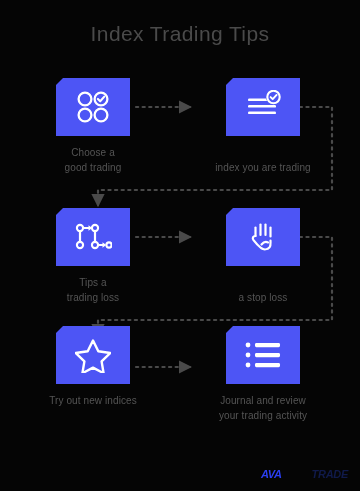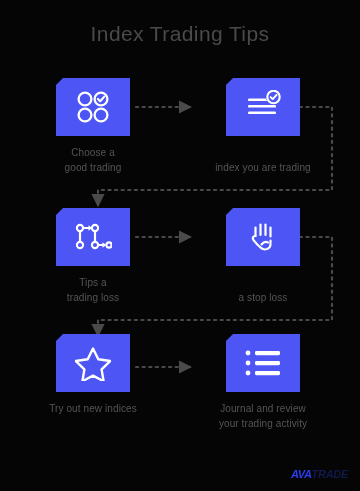--- a/index.html
+++ b/index.html
@@ -46,21 +46,21 @@
 
   .step {
     position: absolute;
     width: 130px;
     text-align: center;
   }
   .step.col-left  { left: 28px; }
   .step.col-right { left: 198px; }
   .step.row-1 { top: 0px; }
   .step.row-2 { top: 130px; }
-  .step.row-3 { top: 256px; }
+  .step.row-3 { top: 248px; }
 
   .tile {
     width: 74px;
     height: 58px;
     margin: 0 auto;
     background: #4d55f5;
     position: relative;
     display: flex;
     align-items: center;
     justify-content: center;
@@ -89,21 +89,21 @@
     right: 12px;
     bottom: 11px;
     display: flex;
     align-items: center;
     font-size: 11px;
     font-weight: 700;
     font-style: italic;
     letter-spacing: -0.3px;
   }
   .logo-ava   { color: #2b3ff0; }
-  .logo-trade { color: #101a4a; }
+  .logo-trade { color: #101a4a; padding-left: 30px; }
 </style>
 </head>
 <body>
 
 <div id="infographic">
 
   <div class="title">Index Trading Tips</div>
 
   <svg class="connectors" width="360" height="491" viewBox="0 0 360 491">
     <defs>

